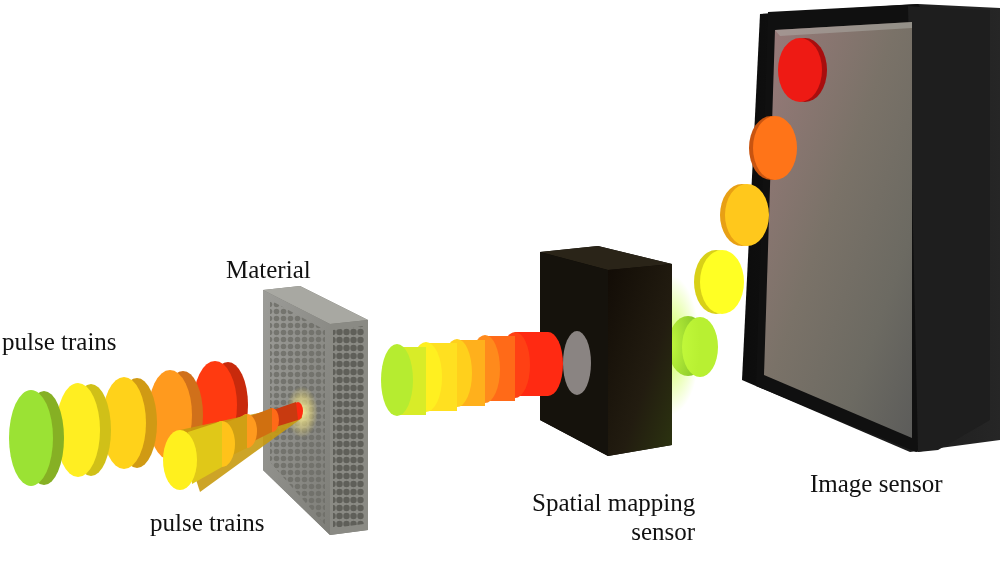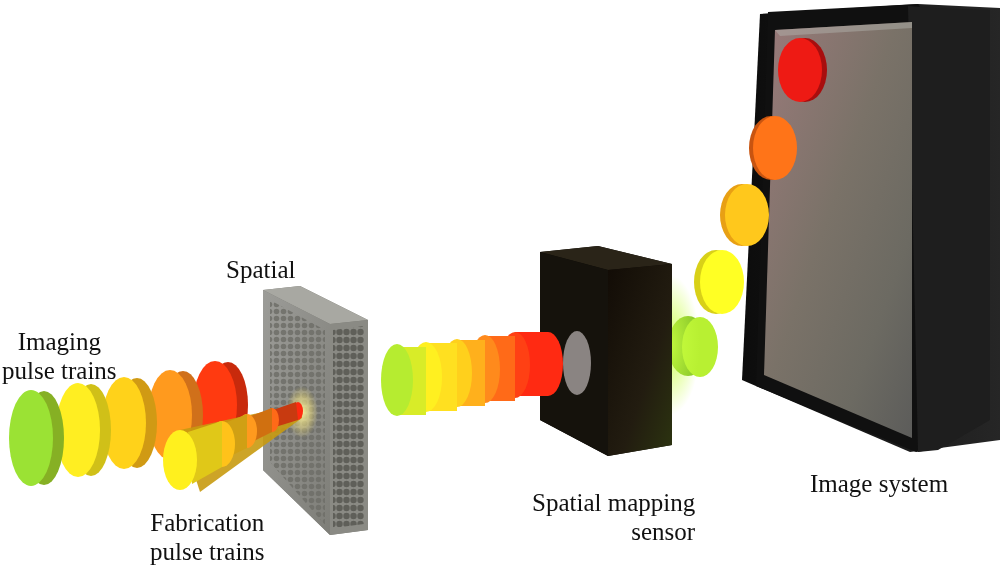--- a/index.html
+++ b/index.html
@@ -128,33 +128,31 @@
     <polygon points="245,418 272,408 272,432 248,444" fill="#d07010"></polygon>
     <ellipse cx="247" cy="431" rx="10" ry="17" fill="#ff9a1e"></ellipse>
     <polygon points="220,425 247,414 247,448 222,460" fill="#d0a014"></polygon>
     <ellipse cx="222" cy="444" rx="13" ry="23" fill="#ffc21a"></ellipse>
     <polygon points="188,432 222,421 222,467 192,484" fill="#e0c818"></polygon>
     <ellipse cx="180" cy="460" rx="17" ry="30" fill="#fff01e"></ellipse>
   </g>
 </svg>
 
 <div class="label" style="left:226px; top:255px;">
-  <span>Spatial</span>
+  <span>Material</span>
 </div>
 
 <div class="label" style="left:2px; top:327px; text-align:center;">
-  <span>Imaging</span>
   <span>pulse trains</span>
 </div>
 
 <div class="label" style="left:150px; top:508px;">
-  <span>Fabrication</span>
   <span>pulse trains</span>
 </div>
 
 <div class="label" style="left:532px; top:488px;text-align:right;">
   <span>Spatial mapping</span>
   <span>sensor</span>
 </div>
 
 <div class="label" style="left:810px; top:469px;">
-  <span>Image system</span>
+  <span>Image sensor</span>
 </div>
 
 </body></html>

